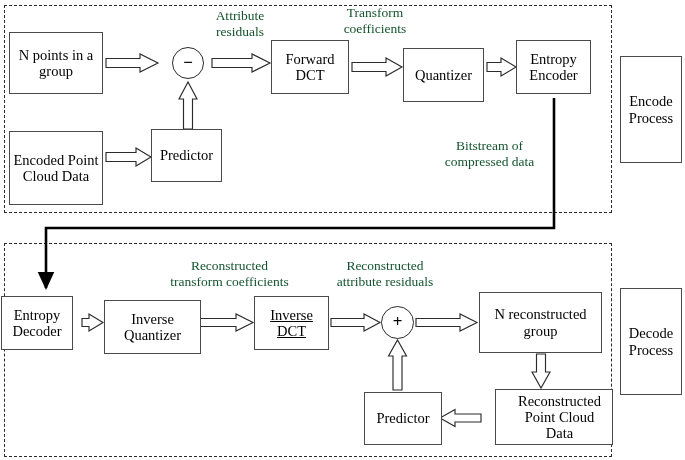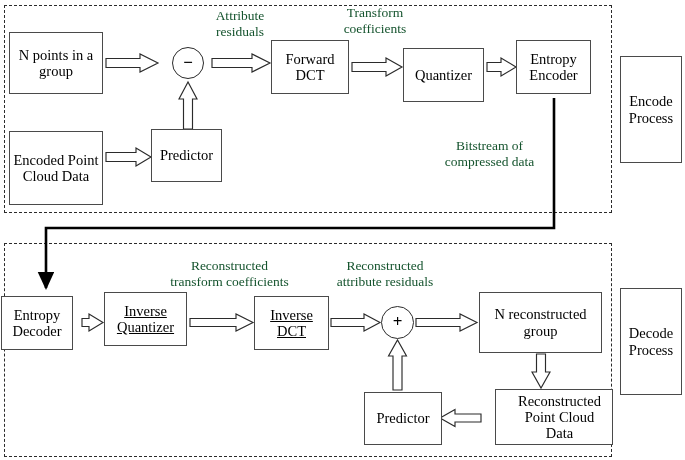--- a/index.html
+++ b/index.html
@@ -141,21 +141,21 @@
 
   <div class="label" style="left:310px; top:5px; width:130px;">Transform
 coefficients</div>
 
   <div class="label" style="left:427px; top:138px; width:125px;">Bitstream of
 compressed data</div>
 
   <div class="node" style="left:1px; top:296px; width:72px; height:54px;">Entropy
 Decoder</div>
 
-  <div class="node" style="left:104px; top:292px; width:83px; height:54px;text-decoration:underline;">Inverse
+  <div class="node" style="left:104px; top:300px; width:97px; height:54px;">Inverse
 Quantizer</div>
 
   <div class="node" style="left:254px; top:296px; width:75px; height:54px;text-decoration:underline;">Inverse
 DCT</div>
 
   <div class="op" style="left:381px; top:306px; width:33px; height:33px;">
     <span>+</span>
   </div>
 
   <div class="node" style="left:479px; top:292px; width:123px; height:61px;">N reconstructed

